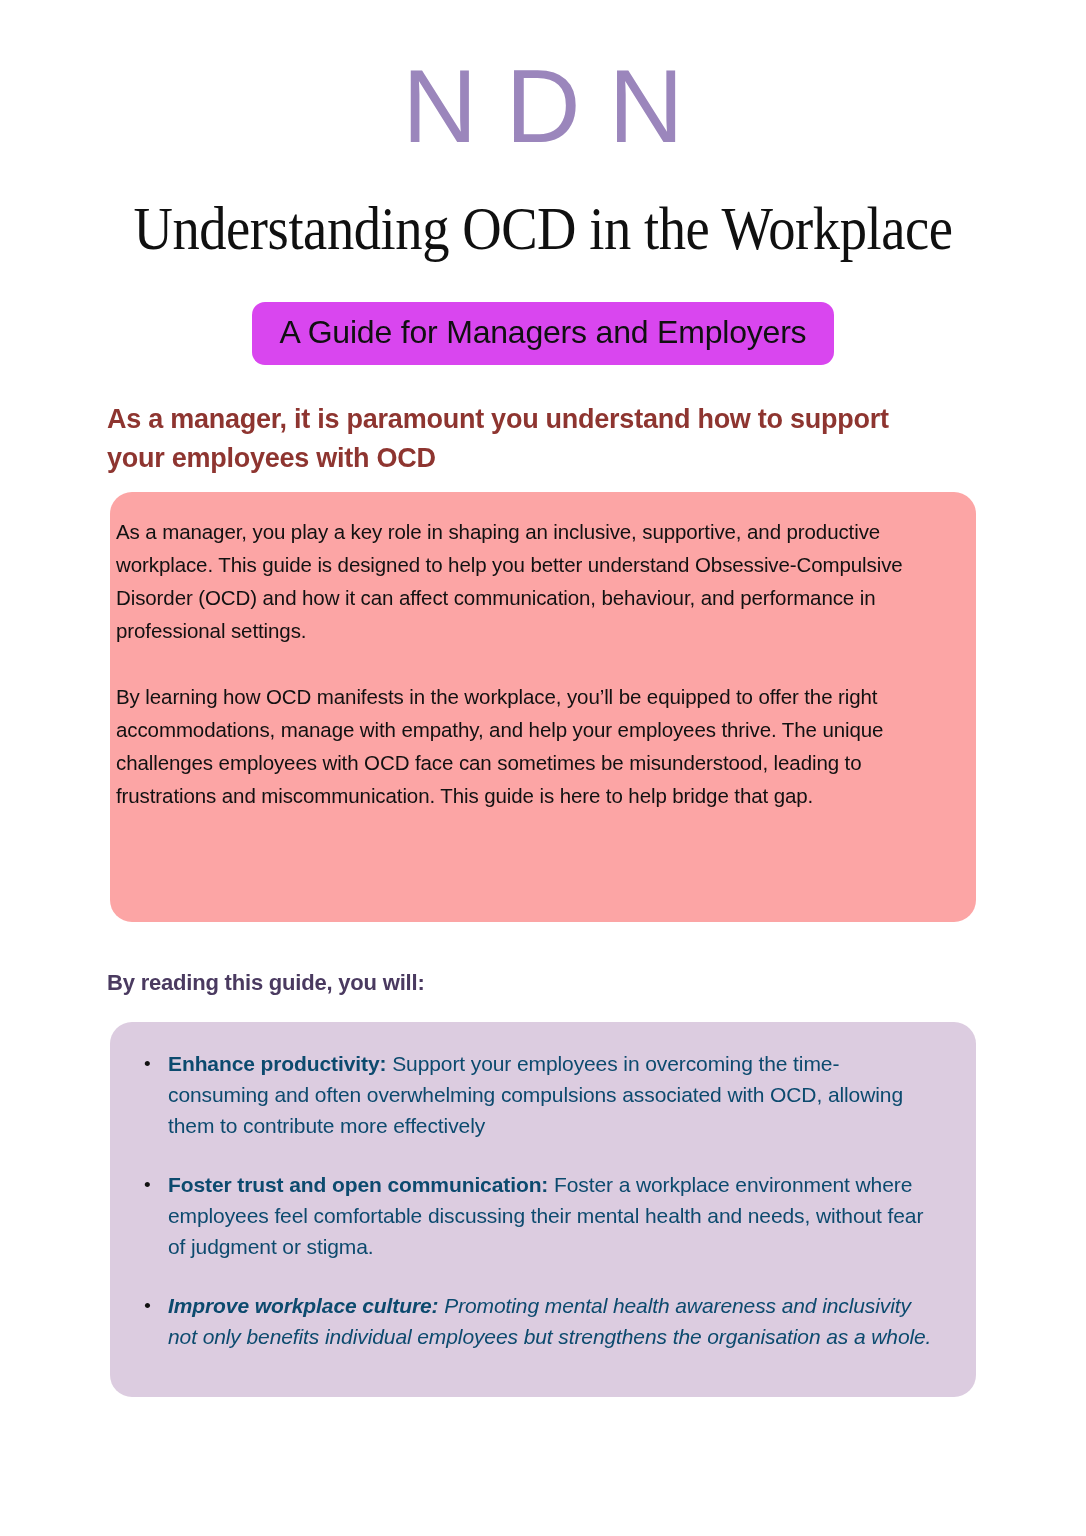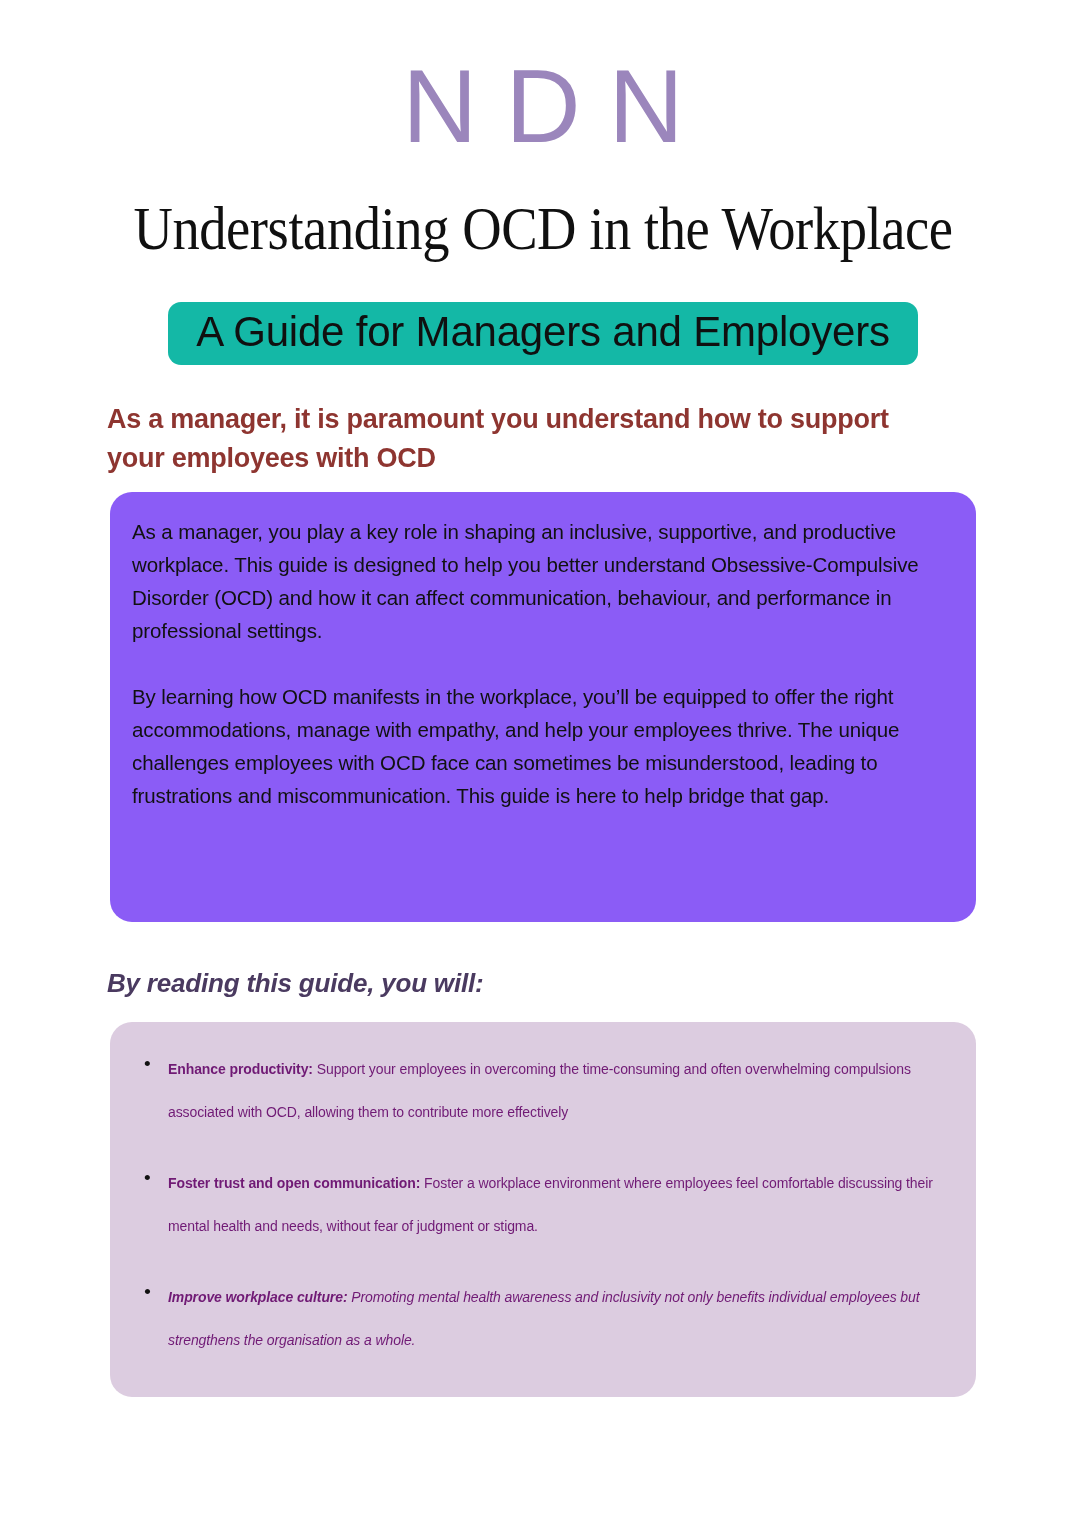--- a/index.html
+++ b/index.html
@@ -82,24 +82,24 @@
   
   .subtitle-wrap {
     position: absolute;
     left: 0;
     top: 302px;
     width: 1086px;
     text-align: center;
   }
   .subtitle-pill {
     display: inline-block;
-    background: #14b8a6;
+    background: #d946ef;
     border-radius: 13px;
     padding: 10px 28px 13px 28px;
-    font-size: 42px;
+    font-size: 32px;
     font-weight: 400;
     color: #101010;
     line-height: 40px;
     letter-spacing: -0.2px;
   }
 
   
   .lead-heading {
     position: absolute;
     left: 107px;
@@ -113,48 +113,47 @@
     margin-top: 8px;
   }
 
   
   .peach-card {
     position: absolute;
     left: 110px;
     top: 492px;
     width: 866px;
     height: 430px;
-    background: #8b5cf6;
+    background: #fca5a5;
     border-radius: 22px;
     box-sizing: border-box;
-    padding: 23px 36px 0 22px;
+    padding: 23px 36px 0 6px;
   }
   .peach-card p {
     margin: 0;
     font-size: 20.5px;
     line-height: 33px;
     color: #111111;
     letter-spacing: -0.1px;
   }
   .peach-card p + p {
     margin-top: 33px;
   }
 
   
   .section-heading {
     position: absolute;
     left: 107px;
     top: 966px;
     width: 840px;
-    font-size: 26px;
+    font-size: 22px;
     font-weight: bold;
     color: #4a3a60;
     line-height: 34px;
     letter-spacing: -0.2px;
-    font-style: italic;
   }
 
   
   .lavender-card {
     position: absolute;
     left: 110px;
     top: 1022px;
     width: 866px;
     height: 375px;
     background: #dcccE0;
@@ -163,23 +162,23 @@
     padding: 26px 40px 0 30px;
   }
   .benefit-list {
     margin: 0;
     padding: 0 0 0 28px;
     list-style: none;
   }
   .benefit-list li {
     position: relative;
     margin: 0 0 28px 0;
-    font-size: 14px;
-    line-height: 43px;
-    color: #701a75;
+    font-size: 21px;
+    line-height: 31px;
+    color: #0c4a6e;
     letter-spacing: -0.1px;
   }
   .benefit-list li:last-child {
     margin-bottom: 2px;
     font-style: italic;
   }
   .benefit-list li::before {
     content: "\2022";
     position: absolute;
     left: -24px;

